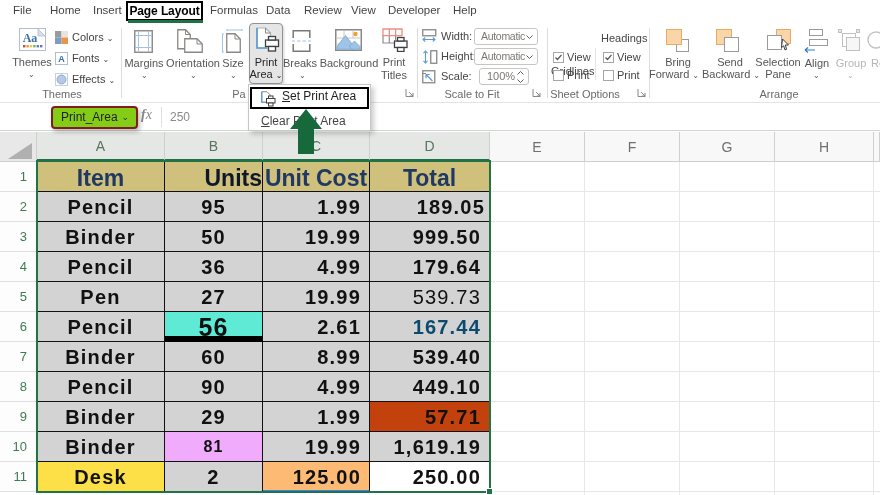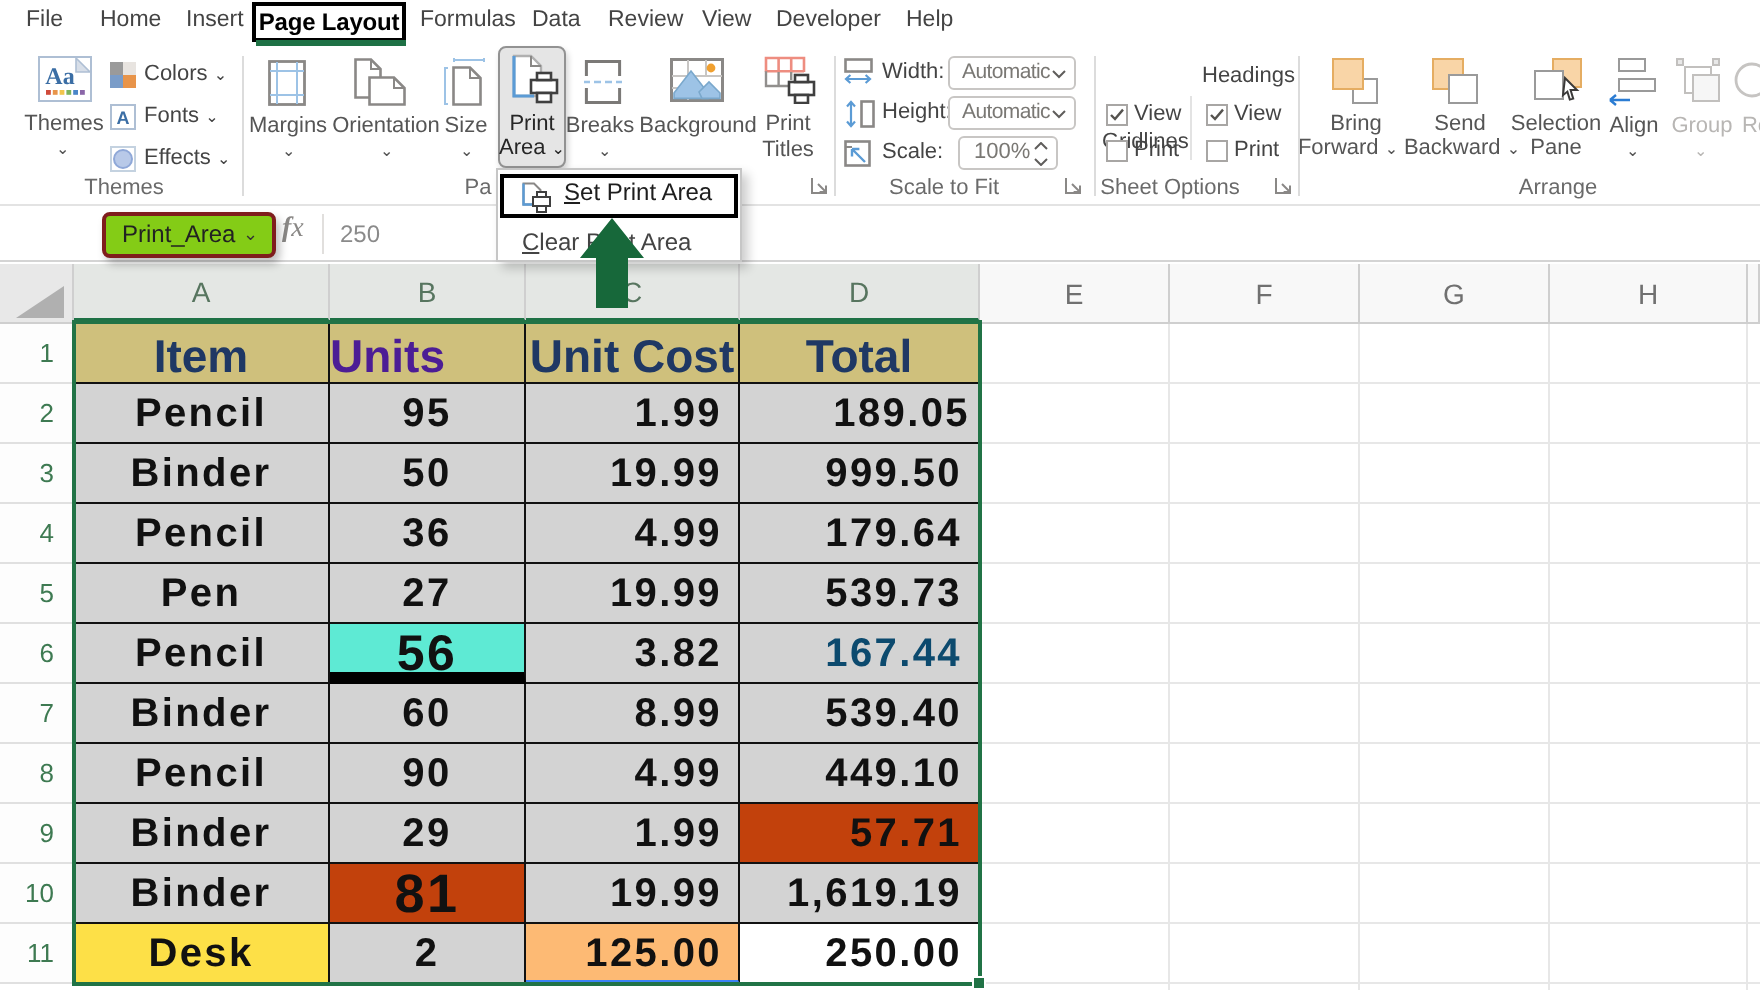--- a/index.html
+++ b/index.html
@@ -320,57 +320,57 @@
 <div class="abs" style="left:490px;top:300px;width:390px;height:1px;background:#e7e7e7;"></div>
 <div class="abs" style="left:490px;top:330px;width:390px;height:1px;background:#e7e7e7;"></div>
 <div class="abs" style="left:490px;top:360px;width:390px;height:1px;background:#e7e7e7;"></div>
 <div class="abs" style="left:584px;top:31px;width:1px;height:333px;background:#e7e7e7;"></div>
 <div class="abs" style="left:679px;top:31px;width:1px;height:333px;background:#e7e7e7;"></div>
 <div class="abs" style="left:774px;top:31px;width:1px;height:333px;background:#e7e7e7;"></div>
 <div class="abs" style="left:873px;top:31px;width:1px;height:333px;background:#e7e7e7;"></div>
 </div>
   <div id="table">
 <div class="cell" style="left:37px;top:31px;width:128px;height:30px;background:#cfc07c;border-right:1px solid #111;border-bottom:1px solid #111;color:#1f3864;font-size:23px;font-weight:bold;text-align:center;line-height:32px;">Item</div>
-<div class="cell" style="left:165px;top:31px;width:98px;height:30px;background:#cfc07c;border-right:1px solid #111;border-bottom:1px solid #111;color:#4c1d95;font-size:23px;font-weight:bold;text-align:left;line-height:32px;">Units</div>
+<div class="cell" style="left:165px;top:31px;width:98px;height:30px;background:#cfc07c;border-right:1px solid #111;border-bottom:1px solid #111;color:#0f172a;font-size:23px;font-weight:bold;text-align:right;line-height:32px;">Units</div>
 <div class="cell" style="left:263px;top:31px;width:107px;height:30px;background:#cfc07c;border-right:1px solid #111;border-bottom:1px solid #111;color:#1f3864;font-size:23px;font-weight:bold;text-align:center;line-height:32px;">Unit Cost</div>
 <div class="cell" style="left:370px;top:31px;width:120px;height:30px;background:#cfc07c;border-right:1px solid #111;border-bottom:1px solid #111;color:#1f3864;font-size:23px;font-weight:bold;text-align:center;line-height:32px;">Total</div>
 <div class="cell" style="left:37px;top:61px;width:128px;height:30px;background:#d3d3d3;border-right:1px solid #111;border-bottom:1px solid #111;color:#111;font-size:20px;font-weight:bold;letter-spacing:1.2px;text-align:center;line-height:30px;">Pencil</div>
 <div class="cell" style="left:165px;top:61px;width:98px;height:30px;background:#d3d3d3;border-right:1px solid #111;border-bottom:1px solid #111;color:#111;font-size:20px;font-weight:bold;letter-spacing:1.2px;text-align:center;line-height:30px;">95</div>
 <div class="cell" style="left:263px;top:61px;width:107px;height:30px;background:#d3d3d3;border-right:1px solid #111;border-bottom:1px solid #111;color:#111;font-size:20px;font-weight:bold;letter-spacing:1.2px;text-align:right;line-height:30px;padding-right:8px;">1.99</div>
 <div class="cell" style="left:370px;top:61px;width:120px;height:30px;background:#d3d3d3;border-right:1px solid #111;border-bottom:1px solid #111;color:#111;font-size:20px;font-weight:bold;letter-spacing:1.2px;text-align:right;line-height:30px;padding-right:4px;">189.05</div>
 <div class="cell" style="left:37px;top:91px;width:128px;height:30px;background:#d3d3d3;border-right:1px solid #111;border-bottom:1px solid #111;color:#111;font-size:20px;font-weight:bold;letter-spacing:1.2px;text-align:center;line-height:30px;">Binder</div>
 <div class="cell" style="left:165px;top:91px;width:98px;height:30px;background:#d3d3d3;border-right:1px solid #111;border-bottom:1px solid #111;color:#111;font-size:20px;font-weight:bold;letter-spacing:1.2px;text-align:center;line-height:30px;">50</div>
 <div class="cell" style="left:263px;top:91px;width:107px;height:30px;background:#d3d3d3;border-right:1px solid #111;border-bottom:1px solid #111;color:#111;font-size:20px;font-weight:bold;letter-spacing:1.2px;text-align:right;line-height:30px;padding-right:8px;">19.99</div>
 <div class="cell" style="left:370px;top:91px;width:120px;height:30px;background:#d3d3d3;border-right:1px solid #111;border-bottom:1px solid #111;color:#111;font-size:20px;font-weight:bold;letter-spacing:1.2px;text-align:right;line-height:30px;padding-right:8px;">999.50</div>
 <div class="cell" style="left:37px;top:121px;width:128px;height:30px;background:#d3d3d3;border-right:1px solid #111;border-bottom:1px solid #111;color:#111;font-size:20px;font-weight:bold;letter-spacing:1.2px;text-align:center;line-height:30px;">Pencil</div>
 <div class="cell" style="left:165px;top:121px;width:98px;height:30px;background:#d3d3d3;border-right:1px solid #111;border-bottom:1px solid #111;color:#111;font-size:20px;font-weight:bold;letter-spacing:1.2px;text-align:center;line-height:30px;">36</div>
 <div class="cell" style="left:263px;top:121px;width:107px;height:30px;background:#d3d3d3;border-right:1px solid #111;border-bottom:1px solid #111;color:#111;font-size:20px;font-weight:bold;letter-spacing:1.2px;text-align:right;line-height:30px;padding-right:8px;">4.99</div>
 <div class="cell" style="left:370px;top:121px;width:120px;height:30px;background:#d3d3d3;border-right:1px solid #111;border-bottom:1px solid #111;color:#111;font-size:20px;font-weight:bold;letter-spacing:1.2px;text-align:right;line-height:30px;padding-right:8px;">179.64</div>
 <div class="cell" style="left:37px;top:151px;width:128px;height:30px;background:#d3d3d3;border-right:1px solid #111;border-bottom:1px solid #111;color:#111;font-size:20px;font-weight:bold;letter-spacing:1.2px;text-align:center;line-height:30px;">Pen</div>
 <div class="cell" style="left:165px;top:151px;width:98px;height:30px;background:#d3d3d3;border-right:1px solid #111;border-bottom:1px solid #111;color:#111;font-size:20px;font-weight:bold;letter-spacing:1.2px;text-align:center;line-height:30px;">27</div>
 <div class="cell" style="left:263px;top:151px;width:107px;height:30px;background:#d3d3d3;border-right:1px solid #111;border-bottom:1px solid #111;color:#111;font-size:20px;font-weight:bold;letter-spacing:1.2px;text-align:right;line-height:30px;padding-right:8px;">19.99</div>
-<div class="cell" style="left:370px;top:151px;width:120px;height:30px;background:#d3d3d3;border-right:1px solid #111;border-bottom:1px solid #111;color:#111;font-size:20px;font-weight:bold;letter-spacing:1.2px;text-align:right;line-height:30px;padding-right:8px;">539.73</div>
+<div class="cell" style="left:370px;top:151px;width:120px;height:30px;background:#d3d3d3;border-right:1px solid #111;border-bottom:1px solid #111;color:#111;font-size:20px;font-weight:normal;letter-spacing:1.2px;text-align:right;line-height:30px;padding-right:8px;">539.73</div>
 <div class="cell" style="left:37px;top:181px;width:128px;height:30px;background:#d3d3d3;border-right:1px solid #111;border-bottom:1px solid #111;color:#111;font-size:20px;font-weight:bold;letter-spacing:1.2px;text-align:center;line-height:30px;">Pencil</div>
 <div class="cell" style="left:165px;top:181px;width:98px;height:30px;background:#5eead4;border-right:1px solid #111;border-bottom:6px solid #000000;color:#111;font-size:25px;font-weight:bold;letter-spacing:1.2px;text-align:center;line-height:30px;">56</div>
-<div class="cell" style="left:263px;top:181px;width:107px;height:30px;background:#d3d3d3;border-right:1px solid #111;border-bottom:1px solid #111;color:#111;font-size:20px;font-weight:bold;letter-spacing:1.2px;text-align:right;line-height:30px;padding-right:8px;">3.82</div>
+<div class="cell" style="left:263px;top:181px;width:107px;height:30px;background:#d3d3d3;border-right:1px solid #111;border-bottom:1px solid #111;color:#111;font-size:20px;font-weight:bold;letter-spacing:1.2px;text-align:right;line-height:30px;padding-right:8px;">2.61</div>
 <div class="cell" style="left:370px;top:181px;width:120px;height:30px;background:#d3d3d3;border-right:1px solid #111;border-bottom:1px solid #111;color:#0c4a6e;font-size:20px;font-weight:bold;letter-spacing:1.2px;text-align:right;line-height:30px;padding-right:8px;">167.44</div>
 <div class="cell" style="left:37px;top:211px;width:128px;height:30px;background:#d3d3d3;border-right:1px solid #111;border-bottom:1px solid #111;color:#111;font-size:20px;font-weight:bold;letter-spacing:1.2px;text-align:center;line-height:30px;">Binder</div>
 <div class="cell" style="left:165px;top:211px;width:98px;height:30px;background:#d3d3d3;border-right:1px solid #111;border-bottom:1px solid #111;color:#111;font-size:20px;font-weight:bold;letter-spacing:1.2px;text-align:center;line-height:30px;">60</div>
 <div class="cell" style="left:263px;top:211px;width:107px;height:30px;background:#d3d3d3;border-right:1px solid #111;border-bottom:1px solid #111;color:#111;font-size:20px;font-weight:bold;letter-spacing:1.2px;text-align:right;line-height:30px;padding-right:8px;">8.99</div>
 <div class="cell" style="left:370px;top:211px;width:120px;height:30px;background:#d3d3d3;border-right:1px solid #111;border-bottom:1px solid #111;color:#111;font-size:20px;font-weight:bold;letter-spacing:1.2px;text-align:right;line-height:30px;padding-right:8px;">539.40</div>
 <div class="cell" style="left:37px;top:241px;width:128px;height:30px;background:#d3d3d3;border-right:1px solid #111;border-bottom:1px solid #111;color:#111;font-size:20px;font-weight:bold;letter-spacing:1.2px;text-align:center;line-height:30px;">Pencil</div>
 <div class="cell" style="left:165px;top:241px;width:98px;height:30px;background:#d3d3d3;border-right:1px solid #111;border-bottom:1px solid #111;color:#111;font-size:20px;font-weight:bold;letter-spacing:1.2px;text-align:center;line-height:30px;">90</div>
 <div class="cell" style="left:263px;top:241px;width:107px;height:30px;background:#d3d3d3;border-right:1px solid #111;border-bottom:1px solid #111;color:#111;font-size:20px;font-weight:bold;letter-spacing:1.2px;text-align:right;line-height:30px;padding-right:8px;">4.99</div>
 <div class="cell" style="left:370px;top:241px;width:120px;height:30px;background:#d3d3d3;border-right:1px solid #111;border-bottom:1px solid #111;color:#111;font-size:20px;font-weight:bold;letter-spacing:1.2px;text-align:right;line-height:30px;padding-right:8px;">449.10</div>
 <div class="cell" style="left:37px;top:271px;width:128px;height:30px;background:#d3d3d3;border-right:1px solid #111;border-bottom:1px solid #111;color:#111;font-size:20px;font-weight:bold;letter-spacing:1.2px;text-align:center;line-height:30px;">Binder</div>
 <div class="cell" style="left:165px;top:271px;width:98px;height:30px;background:#d3d3d3;border-right:1px solid #111;border-bottom:1px solid #111;color:#111;font-size:20px;font-weight:bold;letter-spacing:1.2px;text-align:center;line-height:30px;">29</div>
 <div class="cell" style="left:263px;top:271px;width:107px;height:30px;background:#d3d3d3;border-right:1px solid #111;border-bottom:1px solid #111;color:#111;font-size:20px;font-weight:bold;letter-spacing:1.2px;text-align:right;line-height:30px;padding-right:8px;">1.99</div>
 <div class="cell" style="left:370px;top:271px;width:120px;height:30px;background:#c2410c;border-right:1px solid #111;border-bottom:1px solid #111;color:#111;font-size:20px;font-weight:bold;letter-spacing:1.2px;text-align:right;line-height:30px;padding-right:8px;">57.71</div>
 <div class="cell" style="left:37px;top:301px;width:128px;height:30px;background:#d3d3d3;border-right:1px solid #111;border-bottom:1px solid #111;color:#111;font-size:20px;font-weight:bold;letter-spacing:1.2px;text-align:center;line-height:30px;">Binder</div>
-<div class="cell" style="left:165px;top:301px;width:98px;height:30px;background:#c2410c;border-right:1px solid #111;border-bottom:1px solid #111;color:#111;font-size:27px;font-weight:bold;letter-spacing:1.2px;text-align:center;line-height:30px;">81</div>
+<div class="cell" style="left:165px;top:301px;width:98px;height:30px;background:#f0abfc;border-right:1px solid #111;border-bottom:1px solid #111;color:#111;font-size:16px;font-weight:bold;letter-spacing:1.2px;text-align:center;line-height:30px;">81</div>
 <div class="cell" style="left:263px;top:301px;width:107px;height:30px;background:#d3d3d3;border-right:1px solid #111;border-bottom:1px solid #111;color:#111;font-size:20px;font-weight:bold;letter-spacing:1.2px;text-align:right;line-height:30px;padding-right:8px;">19.99</div>
 <div class="cell" style="left:370px;top:301px;width:120px;height:30px;background:#d3d3d3;border-right:1px solid #ef4444;border-bottom:1px solid #111;color:#111;font-size:20px;font-weight:bold;letter-spacing:1.2px;text-align:right;line-height:30px;padding-right:8px;">1,619.19</div>
 <div class="cell" style="left:37px;top:331px;width:128px;height:30px;background:#fde047;border-right:1px solid #111;border-bottom:1px solid #111;color:#111;font-size:20px;font-weight:bold;letter-spacing:1.2px;text-align:center;line-height:30px;">Desk</div>
 <div class="cell" style="left:165px;top:331px;width:98px;height:30px;background:#d3d3d3;border-right:1px solid #111;border-bottom:1px solid #111;color:#111;font-size:20px;font-weight:bold;letter-spacing:1.2px;text-align:center;line-height:30px;">2</div>
 <div class="cell" style="left:263px;top:331px;width:107px;height:30px;background:#fdba74;border-right:1px solid #111;border-bottom:2px solid #3b82f6;color:#111;font-size:20px;font-weight:bold;letter-spacing:1.2px;text-align:right;line-height:30px;padding-right:8px;">125.00</div>
 <div class="cell" style="left:370px;top:331px;width:120px;height:30px;background:#ffffff;border-right:1px solid #111;border-bottom:1px solid #111;color:#111;font-size:20px;font-weight:bold;letter-spacing:1.2px;text-align:right;line-height:30px;padding-right:8px;">250.00</div>
 <div class="abs" style="left:37px;top:31px;width:1px;height:330px;background:#111;"></div>
 <div class="abs" style="left:36px;top:29px;width:455px;height:333px;border:2px solid #217346;"></div>
 <div class="abs" style="left:486px;top:357px;width:7px;height:7px;background:#217346;border:1px solid #fff;"></div>
 </div>

